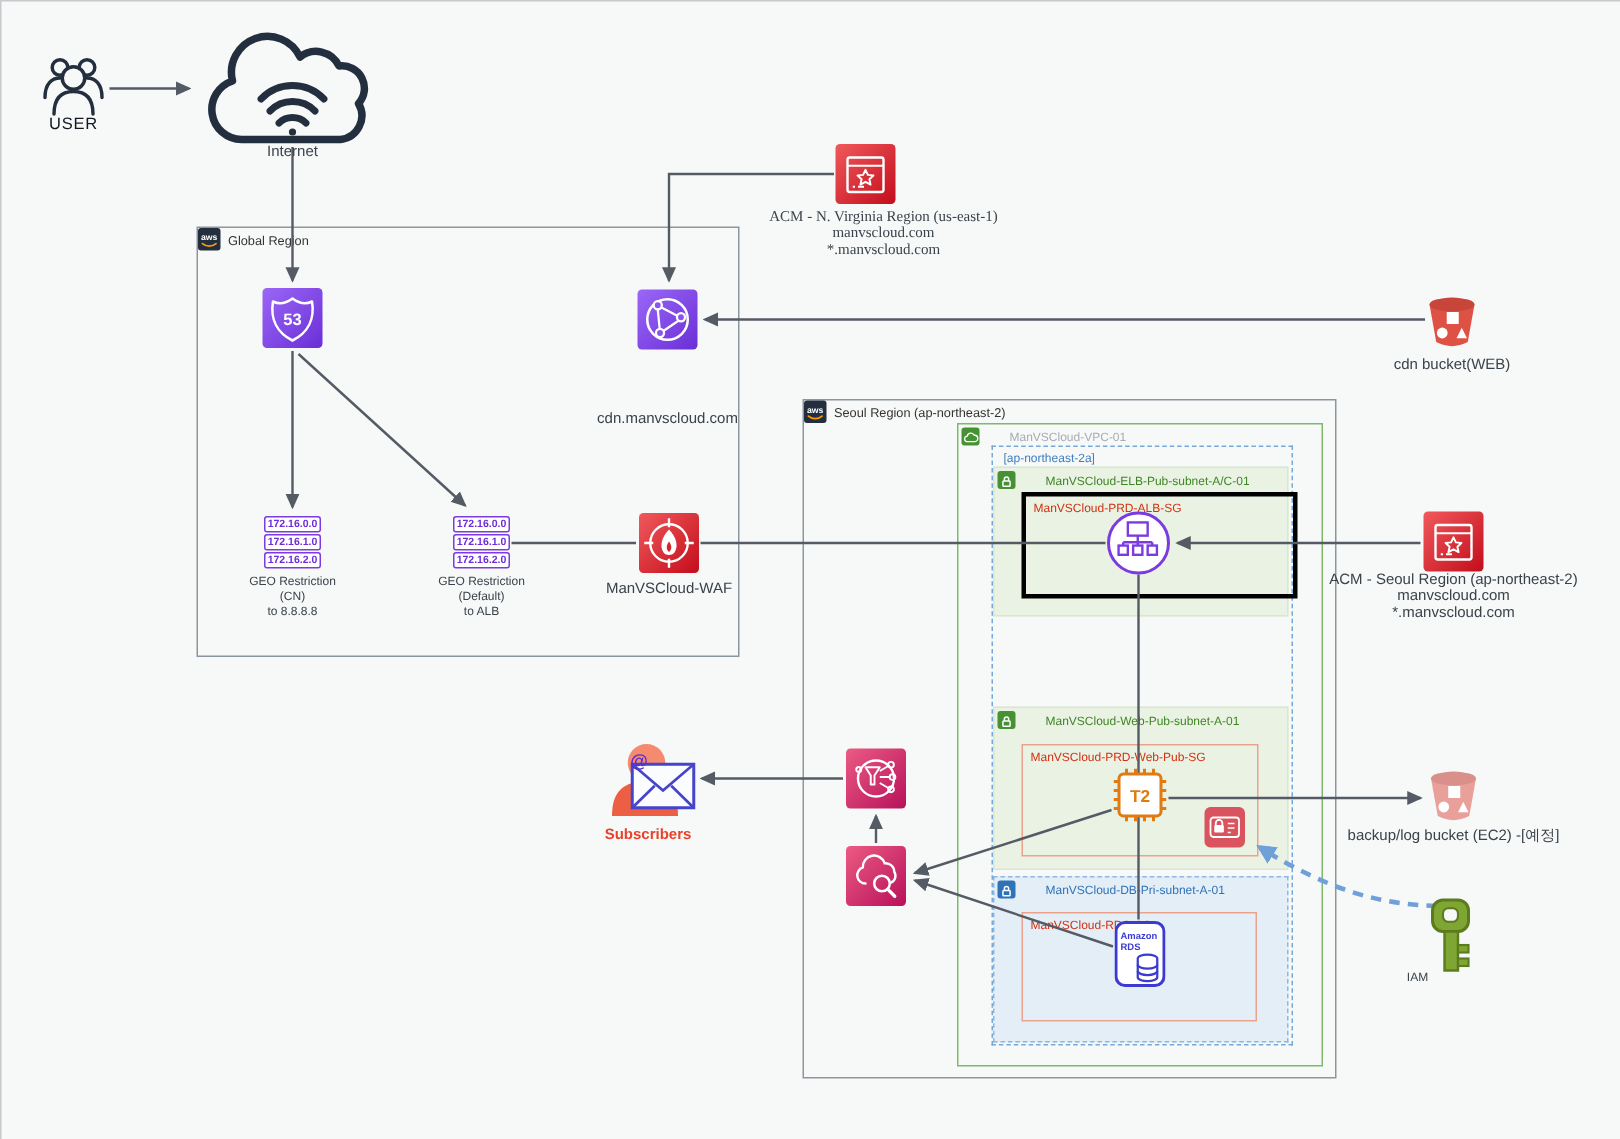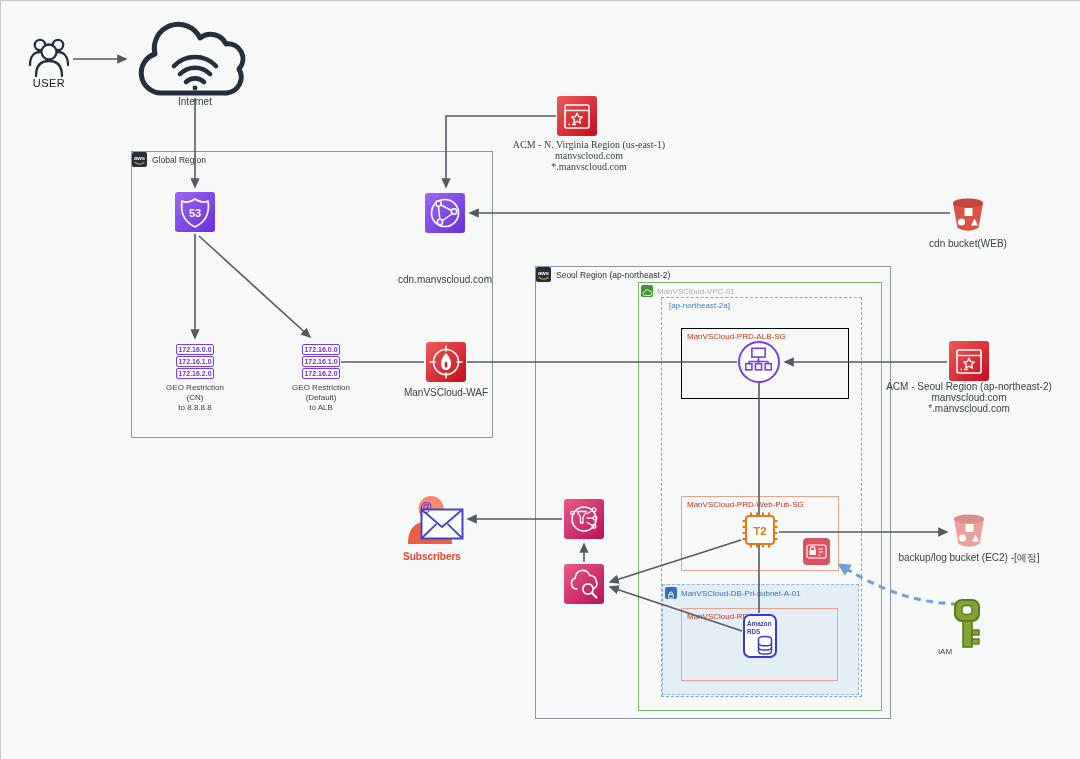--- a/index.html
+++ b/index.html
@@ -9,21 +9,21 @@
   .wires{position:absolute;left:0;top:0;z-index:2;}
   .node{position:absolute;z-index:3;}
   .lbl{position:absolute;z-index:4;text-align:center;color:#3A434B;font-size:10px;line-height:11px;}
   .iconsq{border-radius:3px;}
   .grad-purple{background:linear-gradient(135deg,#9A67F7,#6B2FD6);}
   .grad-red{background:linear-gradient(135deg,#F0595B,#C30D1C);}
   .grad-pink{background:linear-gradient(135deg,#EB5B83,#B8115A);}
   .reghead{position:absolute;left:0;top:0;display:flex;align-items:flex-start;gap:5px;z-index:4;}
   .awslogo{width:15px;height:15px;background:#232F3E;border-radius:2px;flex:none;}
   .regname{font-size:8.5px;color:#333;margin-top:3px;white-space:nowrap;}
-  .boxhead{position:absolute;left:2px;top:2px;display:flex;align-items:center;gap:4px;z-index:4;}
+  .boxhead{position:absolute;left:2px;top:2px;display:flex;align-items:center;gap:20px;z-index:4;}
   .mini{width:12px;height:12px;border-radius:2px;flex:none;display:block;}
   .subnet-lbl{font-size:8px;white-space:nowrap;}
   .sg-lbl{position:absolute;left:5px;top:3px;font-size:8px;color:#D13212;z-index:4;white-space:nowrap;}
   .ipbox{box-sizing:border-box;width:38px;height:11px;margin-bottom:1px;border:1px solid #7B3BE0;
          border-radius:2px;background:#FFFFFF;color:#6F2DD8;font-size:7px;font-weight:bold;
          line-height:9px;text-align:center;}
   svg text{font-family:"Liberation Sans",sans-serif;}
 </style>
 </head>
 <body>
@@ -62,25 +62,47 @@
         </svg>
       </span>
       <span class="subnet-lbl" style="color:#A6ADB4;">ManVSCloud-VPC-01</span>
     </div>
   </div>
 
   <div class="box" style="left:660px;top:296px;width:201px;height:400px;border:1px dashed #74A9DC;">
     <div style="position:absolute;left:7px;top:3px;font-size:8px;color:#3E7FC1;white-space:nowrap;">[ap-northeast-2a]</div>
   </div>
 
-
-  <div class="box" style="left:680px;top:327px;width:168px;height:71px;border:1px solid #000000;">
+  <div class="box" style="left:661px;top:310px;width:197px;height:100px;background:#EAF2E4;border:1px solid #D8E7D0;">
+    <div class="boxhead">
+      <span class="mini" style="background:#479135;">
+        <svg width="12" height="12" viewBox="0 0 12 12">
+          <path d="M 4.6,5.6 V 4.4 a 1.4,1.4 0 0 1 2.8,0 V 5.6" stroke="#FFFFFF" stroke-width="1" fill="none"></path>
+          <rect x="3.6" y="5.6" width="4.8" height="3.6" rx="0.6" stroke="#FFFFFF" stroke-width="1" fill="none"></rect>
+        </svg>
+      </span>
+      <span class="subnet-lbl" style="color:#3F8624;">ManVSCloud-ELB-Pub-subnet-A/C-01</span>
+    </div>
+  </div>
+
+  <div class="box" style="left:680px;top:327px;width:184px;height:71px;border:3px solid #000000;">
     <div class="sg-lbl">ManVSCloud-PRD-ALB-SG</div>
   </div>
 
+  <div class="box" style="left:661px;top:470px;width:197px;height:109px;background:#EAF2E4;border:1px solid #D8E7D0;">
+    <div class="boxhead">
+      <span class="mini" style="background:#479135;">
+        <svg width="12" height="12" viewBox="0 0 12 12">
+          <path d="M 4.6,5.6 V 4.4 a 1.4,1.4 0 0 1 2.8,0 V 5.6" stroke="#FFFFFF" stroke-width="1" fill="none"></path>
+          <rect x="3.6" y="5.6" width="4.8" height="3.6" rx="0.6" stroke="#FFFFFF" stroke-width="1" fill="none"></rect>
+        </svg>
+      </span>
+      <span class="subnet-lbl" style="color:#3F8624;">ManVSCloud-Web-Pub-subnet-A-01</span>
+    </div>
+  </div>
 
   <div class="box" style="left:680px;top:495px;width:158px;height:75px;border:1px solid #EBA28D;">
     <div class="sg-lbl">ManVSCloud-PRD-Web-Pub-SG</div>
   </div>
 
   <div class="box" style="left:661px;top:583px;width:197px;height:111px;background:#E4EEF7;border:1px dashed #8FB8DC;">
     <div class="boxhead">
       <span class="mini" style="background:#2E73B8;">
         <svg width="12" height="12" viewBox="0 0 12 12">
           <path d="M 4.6,5.6 V 4.4 a 1.4,1.4 0 0 1 2.8,0 V 5.6" stroke="#FFFFFF" stroke-width="1" fill="none"></path>

